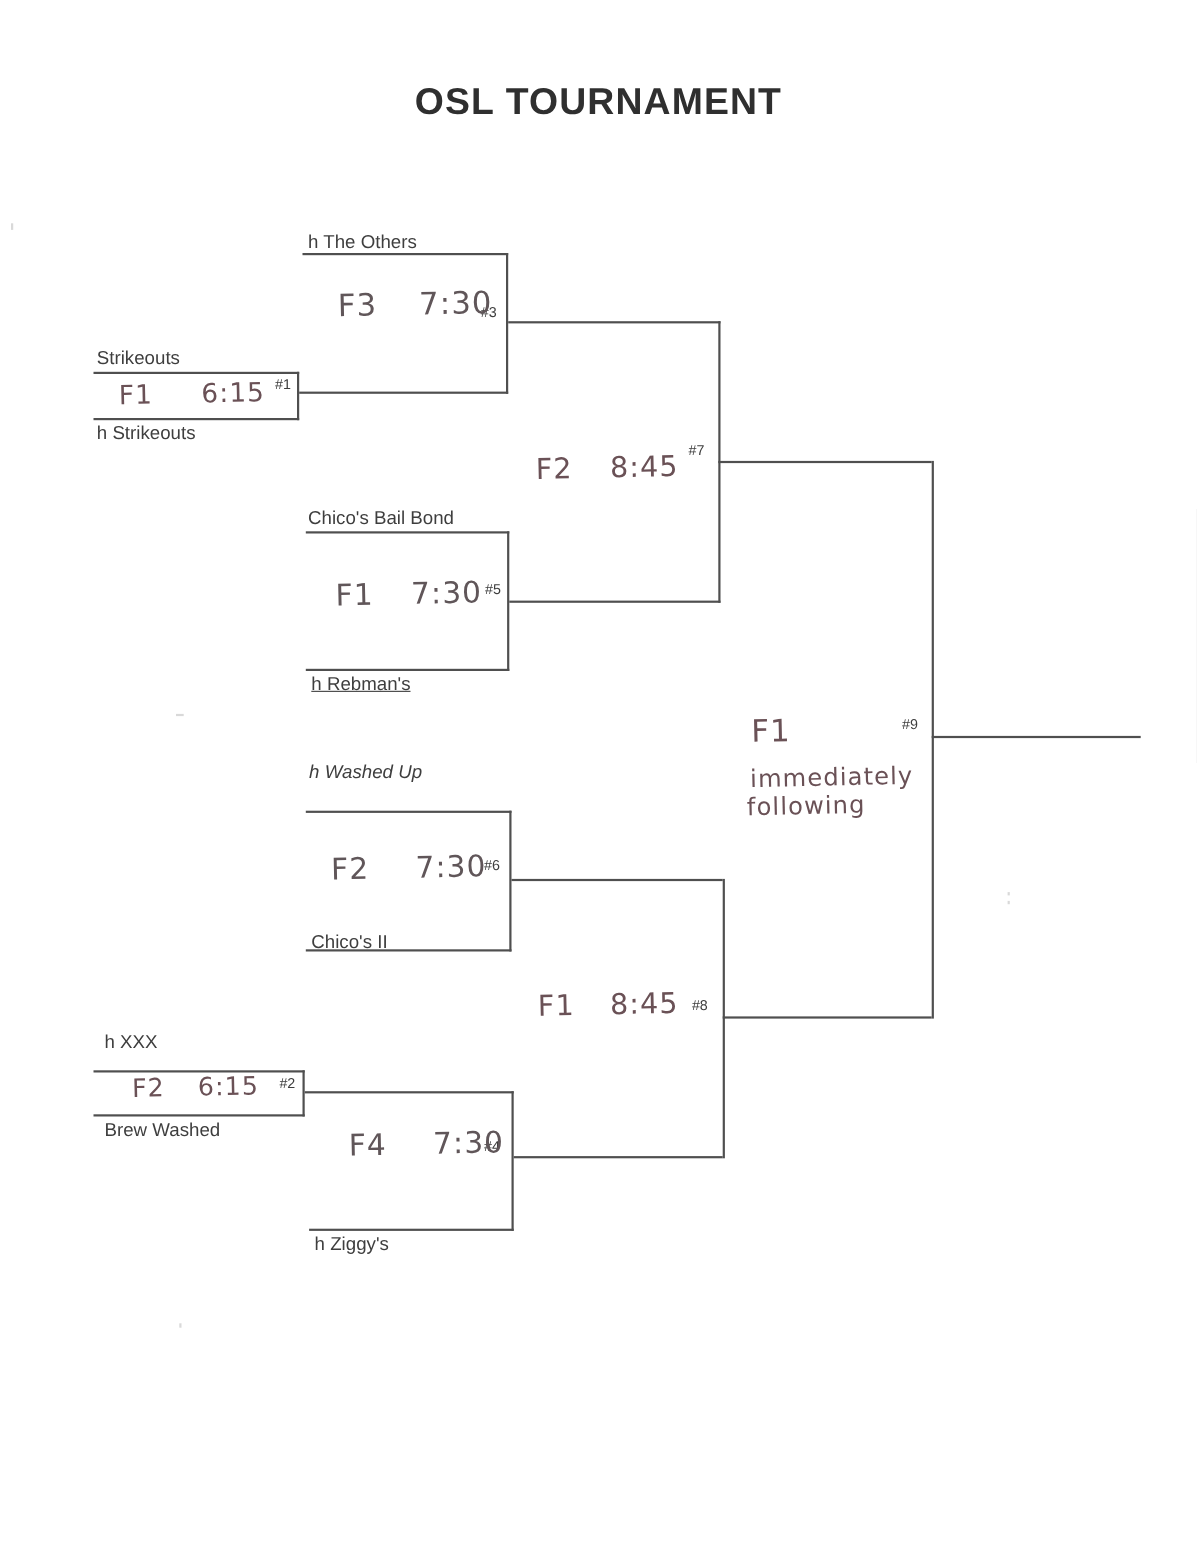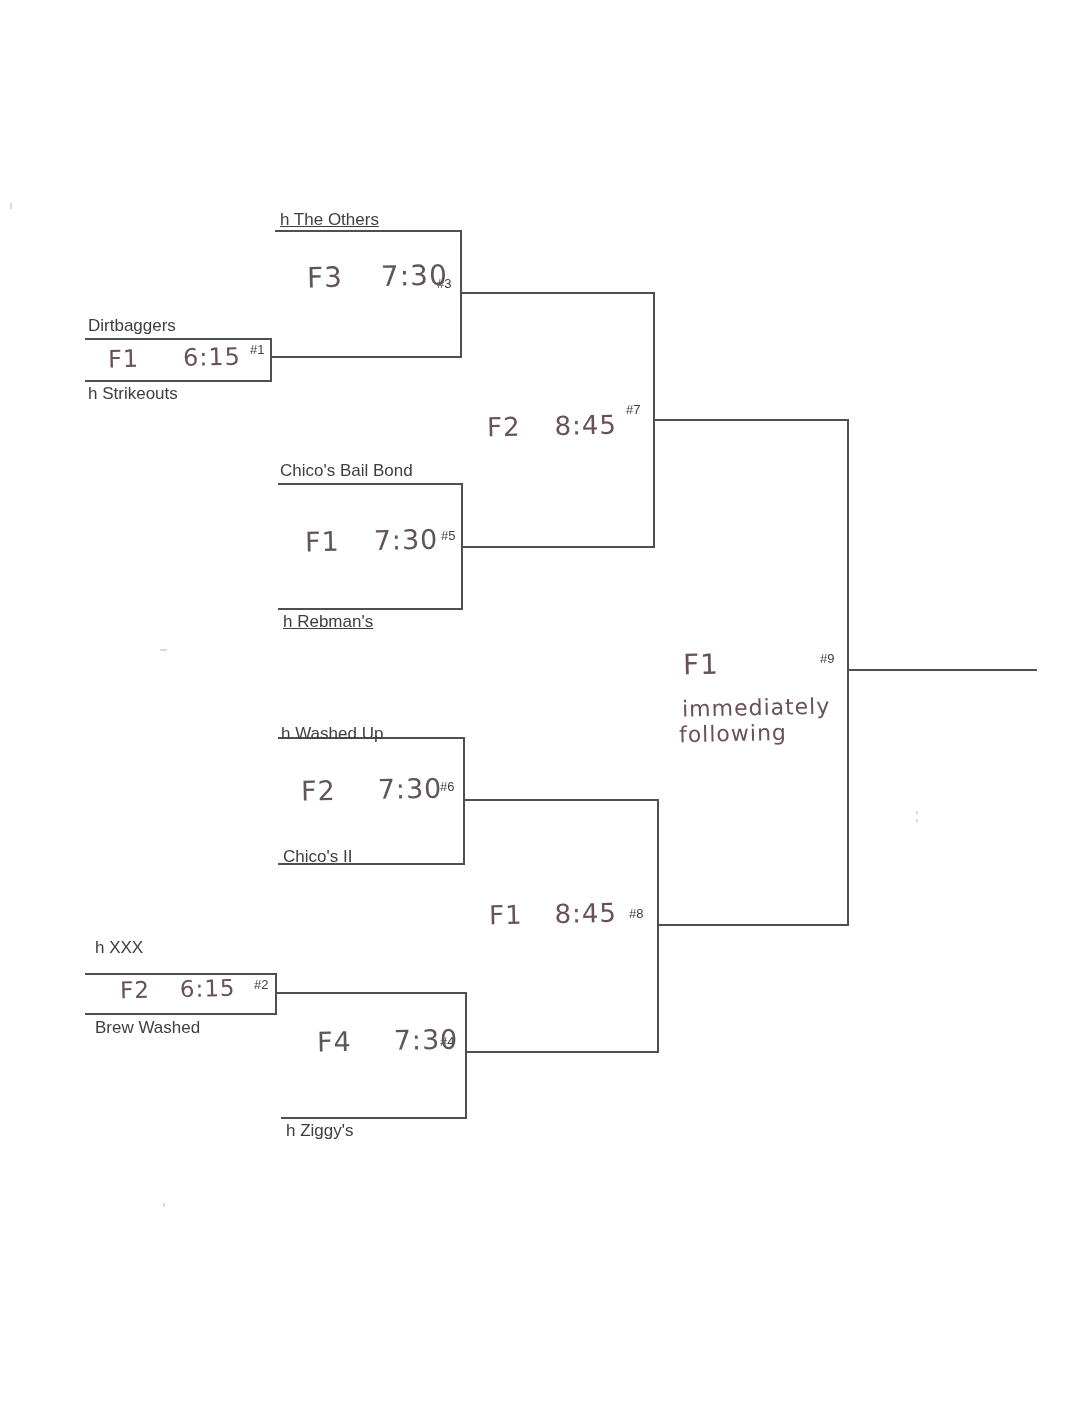--- a/index.html
+++ b/index.html
@@ -32,20 +32,21 @@
   }
   .hand.maroon{color:var(--pen);}
   .hand.gray{color:var(--pen2);}
   .speck{position:absolute; background:#b9b9b9; opacity:.55;}
 </style>
 </head>
 <body>
 
 <div id="page">
 
+  <div class="title">OSL TOURNAMENT</div>
 
   <div class="hl" style="left:275px; top:230px; width:187px;"></div>
   <div class="vl" style="left:460px; top:230px; height:128px;"></div>
   <div class="hl" style="left:272px; top:356px; width:190px;"></div>
   <div class="hl" style="left:462px; top:292px; width:193px;"></div>
 
   <div class="hl" style="left:85px; top:338px; width:187px;"></div>
   <div class="vl" style="left:270px; top:338px; height:44px;"></div>
   <div class="hl" style="left:85px; top:380px; width:187px;"></div>
 
@@ -70,26 +71,26 @@
   <div class="vl" style="left:465px; top:992px; height:127px;"></div>
   <div class="hl" style="left:281px; top:1117px; width:186px;"></div>
   <div class="hl" style="left:467px; top:1051px; width:190px;"></div>
 
   <div class="vl" style="left:657px; top:799px; height:254px;"></div>
   <div class="hl" style="left:657px; top:924px; width:190px;"></div>
 
   <div class="vl" style="left:847px; top:419px; height:507px;"></div>
   <div class="hl" style="left:847px; top:669px; width:190px;"></div>
 
-  <div class="team-label" style="left:280px; top:210px;text-decoration:underline;">h The Others</div>
-  <div class="team-label" style="left:88px;  top:316px;">Dirtbaggers</div>
+  <div class="team-label" style="left:280px; top:210px;">h The Others</div>
+  <div class="team-label" style="left:88px;  top:316px;">Strikeouts</div>
   <div class="team-label" style="left:88px;  top:384px;">h Strikeouts</div>
   <div class="team-label" style="left:280px; top:461px;text-align:center;">Chico's Bail Bond</div>
   <div class="team-label" style="left:283px; top:612px;text-decoration:underline;">h Rebman's</div>
-  <div class="team-label" style="left:281px; top:724px;">h Washed Up</div>
+  <div class="team-label" style="left:281px; top:692px;font-style:italic;">h Washed Up</div>
   <div class="team-label" style="left:283px; top:847px;">Chico's II</div>
   <div class="team-label" style="left:95px;  top:938px;">h XXX</div>
   <div class="team-label" style="left:95px;  top:1018px;">Brew Washed</div>
   <div class="team-label" style="left:286px; top:1121px;">h Ziggy's</div>
 
   <div class="game-num" style="left:250px; top:342px;">#1</div>
   <div class="game-num" style="left:254px; top:977px;">#2</div>
   <div class="game-num" style="left:437px; top:276px;">#3</div>
   <div class="game-num" style="left:440px; top:1034px;">#4</div>
   <div class="game-num" style="left:441px; top:528px;">#5</div>

